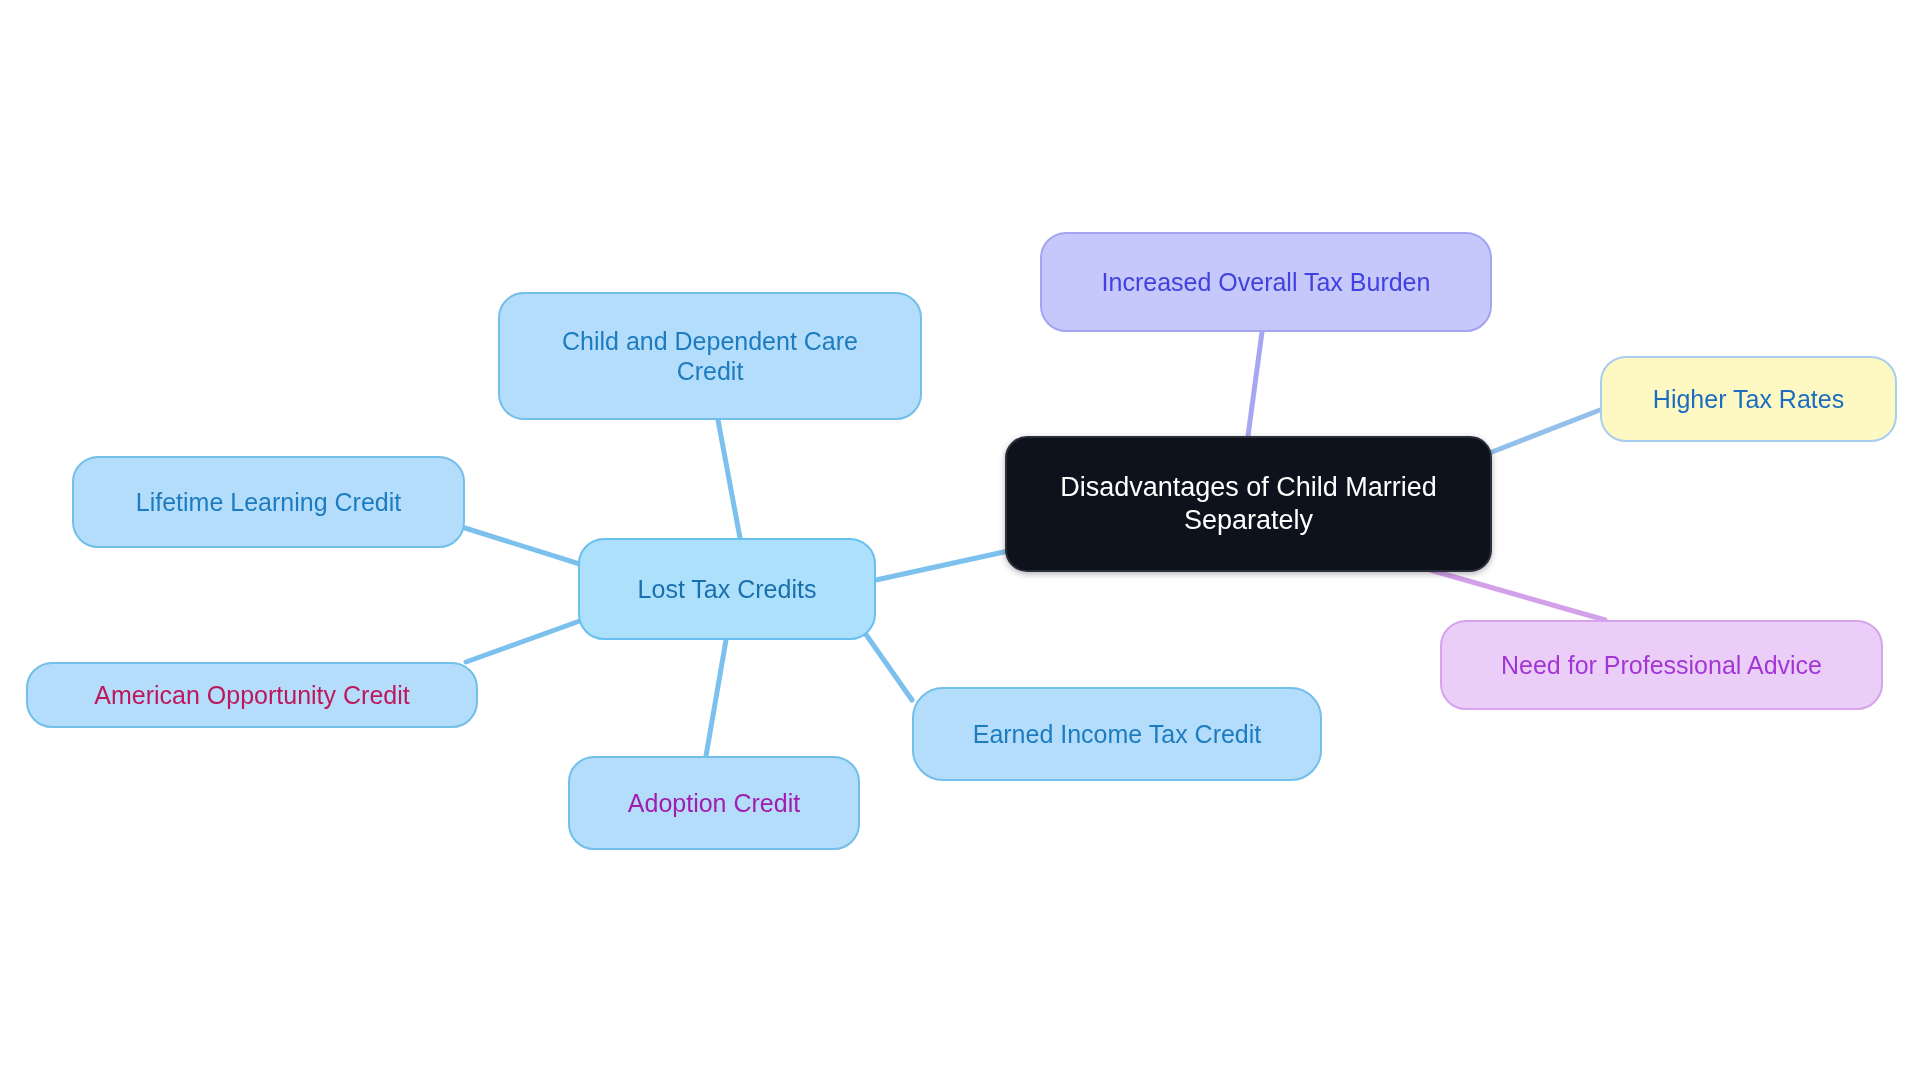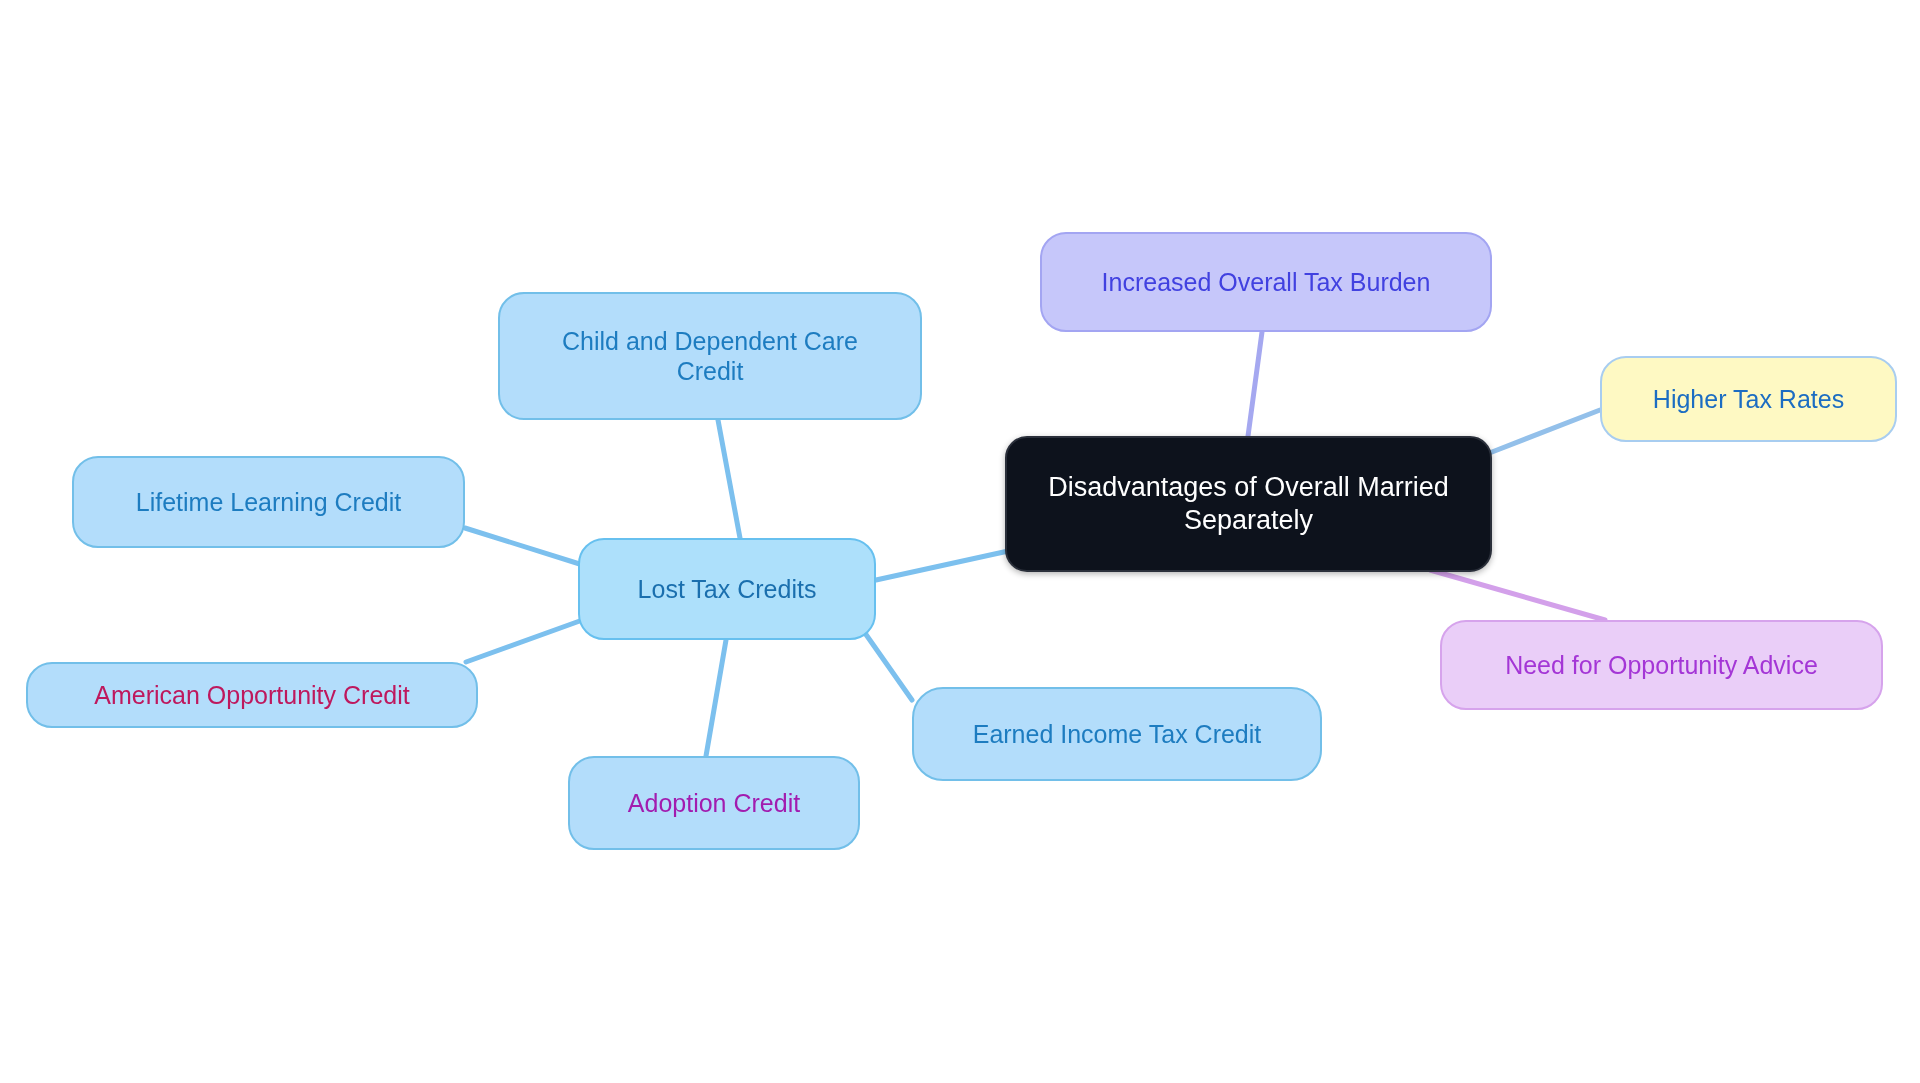--- a/index.html
+++ b/index.html
@@ -58,24 +58,24 @@
       <line x1="1492" y1="452" x2="1600" y2="410" stroke="#93c0ea" stroke-width="5" stroke-linecap="round"></line>
       <line x1="1430" y1="570" x2="1605" y2="620" stroke="#d3a0ea" stroke-width="5" stroke-linecap="round"></line>
       <line x1="876" y1="580" x2="1022" y2="548" stroke="#7cc0ee" stroke-width="5" stroke-linecap="round"></line>
       <line x1="718" y1="420" x2="740" y2="538" stroke="#7cc0ee" stroke-width="5" stroke-linecap="round"></line>
       <line x1="465" y1="528" x2="586" y2="566" stroke="#7cc0ee" stroke-width="5" stroke-linecap="round"></line>
       <line x1="466" y1="662" x2="588" y2="618" stroke="#7cc0ee" stroke-width="5" stroke-linecap="round"></line>
       <line x1="706" y1="756" x2="726" y2="640" stroke="#7cc0ee" stroke-width="5" stroke-linecap="round"></line>
       <line x1="912" y1="700" x2="860" y2="626" stroke="#7cc0ee" stroke-width="5" stroke-linecap="round"></line>
     </svg>
   <div id="node-layer">
-      <div class="node root" style="left: 1005px; top: 436px; width: 487px; height: 136px; background: rgb(13, 18, 28); color: rgb(255, 255, 255); border-color: rgb(42, 47, 58); font-size: 27px;"><span class="node-label">Disadvantages of Overall Married Separately</span></div>
+      <div class="node root" style="left: 1005px; top: 436px; width: 487px; height: 136px; background: rgb(13, 18, 28); color: rgb(255, 255, 255); border-color: rgb(42, 47, 58); font-size: 27px;"><span class="node-label">Disadvantages of Child Married Separately</span></div>
       <div class="node" style="left: 1040px; top: 232px; width: 452px; height: 100px; background: rgb(198, 199, 250); color: rgb(65, 65, 224); border-color: rgb(163, 165, 242); font-size: 25px;"><span class="node-label">Increased Overall Tax Burden</span></div>
       <div class="node" style="left: 1600px; top: 356px; width: 297px; height: 86px; background: #fef9c3; color: rgb(28, 109, 194); border-color: rgb(168, 205, 240); font-size: 25px;"><span class="node-label">Higher Tax Rates</span></div>
-      <div class="node" style="left: 1440px; top: 620px; width: 443px; height: 90px; background: rgb(234, 206, 248); color: rgb(164, 54, 214); border-color: rgb(214, 163, 236); font-size: 25px;"><span class="node-label">Need for Opportunity Advice</span></div>
+      <div class="node" style="left: 1440px; top: 620px; width: 443px; height: 90px; background: rgb(234, 206, 248); color: rgb(164, 54, 214); border-color: rgb(214, 163, 236); font-size: 25px;"><span class="node-label">Need for Professional Advice</span></div>
       <div class="node" style="left: 578px; top: 538px; width: 298px; height: 102px; background: rgb(173, 224, 251); color: rgb(26, 111, 174); border-color: rgb(103, 192, 239); font-size: 25px;"><span class="node-label">Lost Tax Credits</span></div>
       <div class="node" style="left: 498px; top: 292px; width: 424px; height: 128px; background: rgb(179, 221, 251); color: rgb(29, 124, 192); border-color: rgb(114, 191, 233); font-size: 25px;"><span class="node-label">Child and Dependent Care
 Credit</span></div>
       <div class="node" style="left: 72px; top: 456px; width: 393px; height: 92px; background: rgb(179, 221, 251); color: rgb(29, 124, 192); border-color: rgb(114, 191, 233); font-size: 25px;"><span class="node-label">Lifetime Learning Credit</span></div>
       <div class="node" style="left: 26px; top: 662px; width: 452px; height: 66px; background: rgb(179, 221, 251); color: #be185d; border-color: rgb(114, 191, 233); font-size: 25px;"><span class="node-label">American Opportunity Credit</span></div>
       <div class="node" style="left: 568px; top: 756px; width: 292px; height: 94px; background: rgb(179, 221, 251); color: #a21caf; border-color: rgb(114, 191, 233); font-size: 25px;"><span class="node-label">Adoption Credit</span></div>
       <div class="node" style="left: 912px; top: 687px; width: 410px; height: 94px; background: rgb(179, 221, 251); color: rgb(29, 124, 192); border-color: rgb(114, 191, 233); font-size: 25px; border-radius: 31px;"><span class="node-label">Earned Income Tax Credit</span></div>
     </div>
 </div>
 

